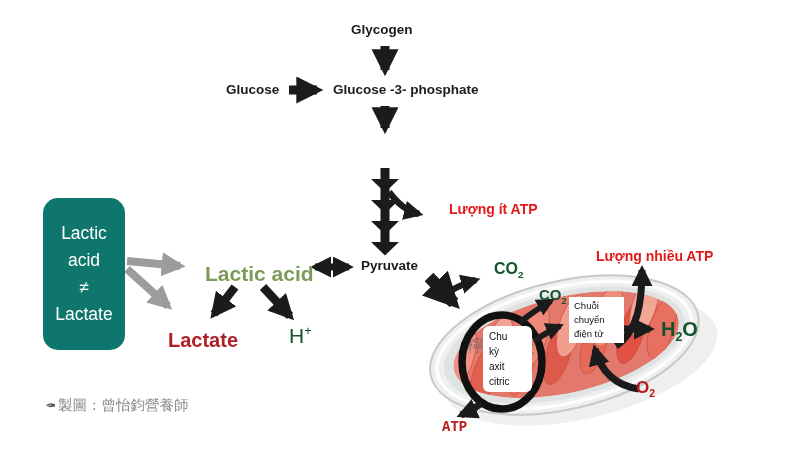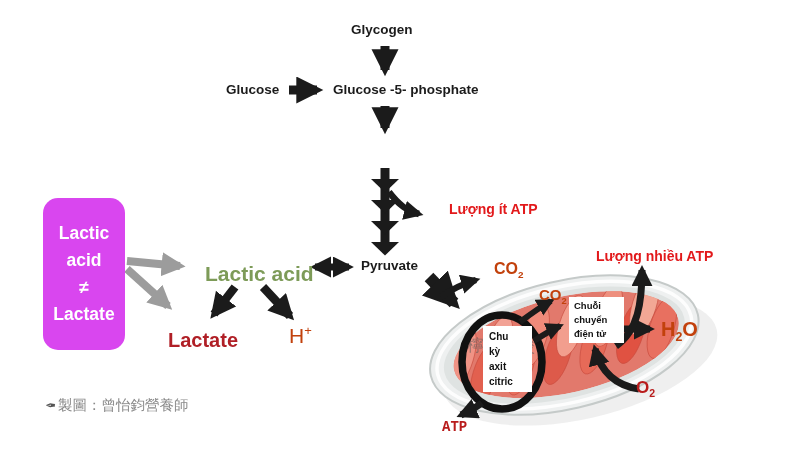--- a/index.html
+++ b/index.html
@@ -2,39 +2,39 @@
 <html><head>
 <meta charset="utf-8">
 <style>
   html,body{margin:0;padding:0;background:#fff;}
   #canvas{
     position:relative;width:805px;height:451px;background:#ffffff;overflow:hidden;
     font-family:"Liberation Sans","DejaVu Sans",sans-serif;
   }
   .lbl{position:absolute;white-space:nowrap;line-height:1.1;}
   .b{font-weight:bold;}
-  .black{color:#c2410c;}
+  .black{color:#14532d;}
   .red{color:#b91c1c;}
   .darkred{color:#b01f26;}
   .green{color:#7d9b58;margin-top:6px;}
   .step{font-size:13.5px;font-weight:bold;color:#1b1b1b;text-align:right;}
   .viet{font-size:14px;font-weight:bold;color:#e2191b;}
   sub,sup{font-size:0.62em;}
   #side-box{
     position:absolute;left:43px;top:198px;width:82px;height:152px;
-    background:#d946ef;border-radius:15px;color:#ffffff;font-weight:bold;
+    background:#0f766e;border-radius:15px;color:#ffffff;font-weight:normal;
     font-size:17.5px;text-align:center;display:flex;flex-direction:column;
     justify-content:center;gap:6px;z-index:5;
   }
   svg#art{position:absolute;left:0;top:0;z-index:3;}
   .wbox{
-    position:absolute;background:#ffffff;color:#111;font-weight:bold;z-index:4;
+    position:absolute;background:#ffffff;color:#111;font-weight:normal;z-index:4;
     display:flex;flex-direction:column;justify-content:center;
   }
-  #tca-box{left:483px;top:326px;width:43px;height:66px;font-size:10px;line-height:15px;padding-left:6px;}
+  #tca-box{left:483px;top:326px;width:43px;height:66px;font-size:10px;line-height:15px;padding-left:6px;border-radius:6px;}
   #etc-box{left:569px;top:297px;width:50px;height:46px;font-size:9.5px;line-height:14px;padding-left:5px;}
   #footer{position:absolute;left:45px;top:396px;font-size:14.5px;color:#8a8a8a;z-index:5;}
   #footer .pen{display:inline-block;transform:scaleX(-1);font-size:13px;color:#555;margin-right:2px;}
   .z5{z-index:5;}
 </style>
 </head>
 <body>
 
 <div id="canvas">
 
@@ -111,21 +111,21 @@
 
   <div id="side-box">
     <span>Lactic</span>
     <span>acid</span>
     <span>≠</span>
     <span>Lactate</span>
   </div>
 
   <div class="lbl step z5" style="left:351px;top:23px;">Glycogen</div>
   <div class="lbl step z5" style="left:226px;top:83px;">Glucose</div>
-  <div class="lbl step z5" style="left:333px;top:83px;">Glucose -5- phosphate</div>
+  <div class="lbl step z5" style="left:333px;top:83px;">Glucose -3- phosphate</div>
   <div class="lbl viet z5" style="left:437px;top:202px;margin-left:12px;">Lượng ít ATP</div>
   <div class="lbl step z5" style="left:361px;top:259px;">Pyruvate</div>
 
   <div class="lbl b green z5" style="left:205px;top:256px;font-size:21px;">Lactic acid</div>
   <div class="lbl b darkred z5" style="left:168px;top:329px;font-size:20px;">Lactate</div>
   <div class="lbl black z5" style="left:289px;top:324px;font-size:21px;"><span>H</span><sup>+</sup></div>
 
   <div class="lbl b black z5" style="left:494px;top:260px;font-size:16px;"><span>CO</span><sub>2</sub></div>
   <div class="lbl b black z5" style="left:539px;top:287px;font-size:15px;"><span>CO</span><sub>2</sub></div>
   <div class="lbl black z5" style="left:661px;top:318px;font-size:20px;font-weight:600;"><span>H</span><sub>2</sub><span>O</span></div>

